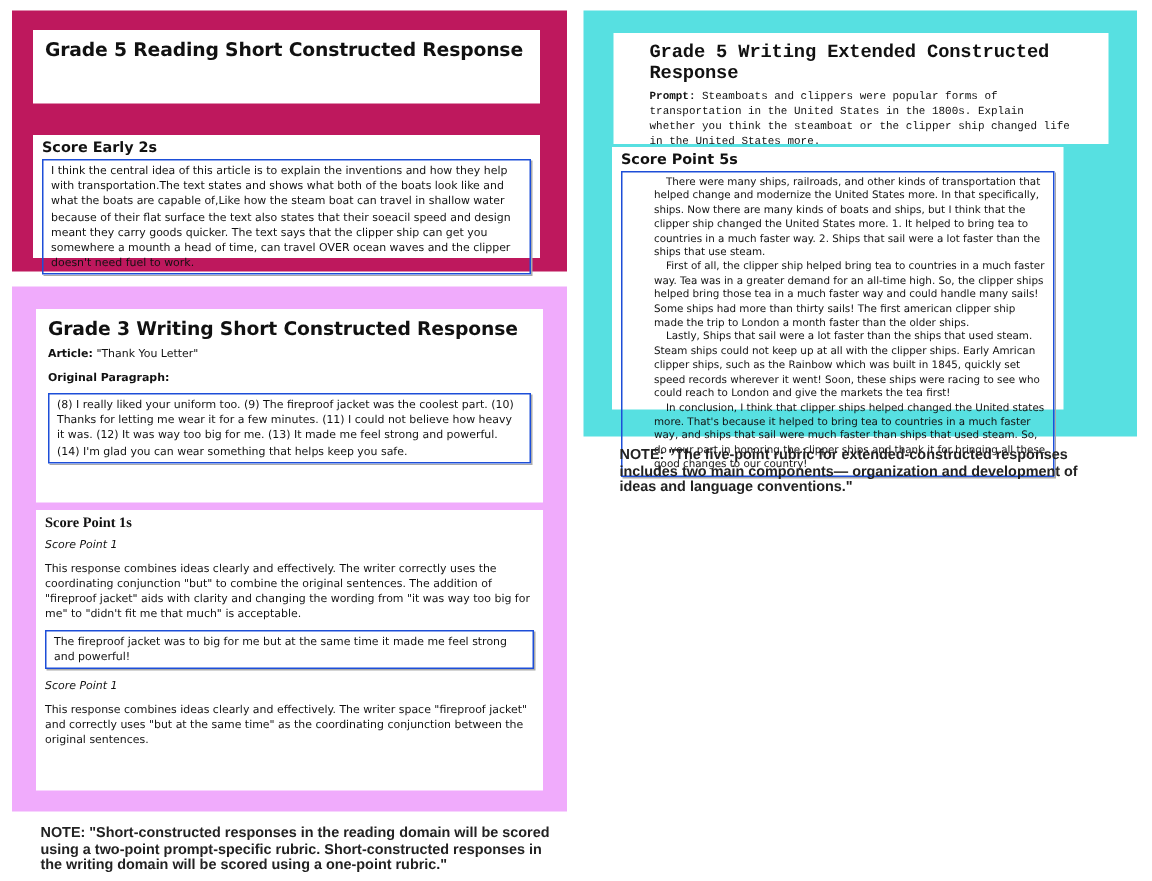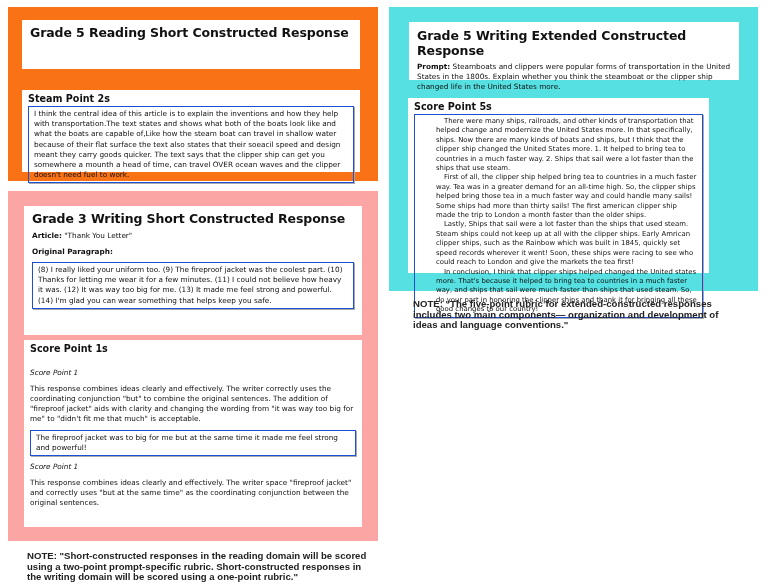--- a/index.html
+++ b/index.html
@@ -12,56 +12,56 @@
   .small b { font-weight: bold; }
   .sp { font-weight: bold; font-size: 9.6px; }
   .resp { border: 1px solid #1d4ed8; box-shadow: 1px 1px 0 #aaa; padding: 2px 5px; font-size: 7.3px; line-height: 10.2px; }
   .resp p { text-indent: 8px; margin-left: 16px; }
   .ital { font-style: italic; }
   .note { position: absolute; font-family: "Liberation Sans", sans-serif; font-weight: bold; font-size: 9.6px; line-height: 10.6px; color: #222; }
 </style>
 </head>
 <body>
 
-<div class="panel" style="left:8px;top:7px;width:370px;height:174px;background:#f97316;">
+<div class="panel" style="left:8px;top:7px;width:370px;height:174px;background:#be185d;">
   <div class="card" style="left:14px;top:13px;width:338px;height:49px;padding:5px 8px;">
     <div class="title" style="margin-bottom:4px;">Grade 5 Reading Short Constructed Response</div>
   </div>
   <div class="card" style="left:14px;top:83px;width:338px;height:82px;padding:3px 6px;">
-    <div class="sp" style="margin-bottom:2px;">Steam Point 2s</div>
+    <div class="sp" style="margin-bottom:2px;">Score Early 2s</div>
     <div class="resp">I think the central idea of this article is to explain the inventions and how they help with transportation.The text states and shows what both of the boats look like and what the boats are capable of,Like how the steam boat can travel in shallow water because of their flat surface the text also states that their soeacil speed and design meant they carry goods quicker. The text says that the clipper ship can get you somewhere a mounth a head of time, can travel OVER ocean waves and the clipper doesn't need fuel to work.</div>
   </div>
 </div>
 
 <div class="panel" style="left:389px;top:7px;width:369px;height:284px;background:#57e0e1;">
-  <div class="card" style="left:20px;top:15px;width:330px;height:58px;padding:6px 8px;">
+  <div class="card" style="left:20px;top:15px;width:330px;height:74px;padding:6px 24px;font-family:Liberation Mono, monospace;">
     <div class="title" style="margin-bottom:4px;">Grade 5 Writing Extended Constructed Response</div>
     <div class="small"><b>Prompt:</b><span> Steamboats and clippers were popular forms of transportation in the United States in the 1800s. Explain whether you think the steamboat or the clipper ship changed life in the United States more.</span></div>
   </div>
   <div class="card" style="left:19px;top:91px;width:301px;height:175px;padding:3px 6px;">
     <div class="sp" style="margin-bottom:2px;">Score Point 5s</div>
     <div class="resp" style="font-size:6.9px;line-height:9.4px;">
       <p>There were many ships, railroads, and other kinds of transportation that helped change and modernize the United States more. In that specifically, ships. Now there are many kinds of boats and ships, but I think that the clipper ship changed the United States more. 1. It helped to bring tea to countries in a much faster way. 2. Ships that sail were a lot faster than the ships that use steam.</p>
       <p>First of all, the clipper ship helped bring tea to countries in a much faster way. Tea was in a greater demand for an all-time high. So, the clipper ships helped bring those tea in a much faster way and could handle many sails! Some ships had more than thirty sails! The first american clipper ship made the trip to London a month faster than the older ships.</p>
       <p>Lastly, Ships that sail were a lot faster than the ships that used steam. Steam ships could not keep up at all with the clipper ships. Early Amrican clipper ships, such as the Rainbow which was built in 1845, quickly set speed records wherever it went! Soon, these ships were racing to see who could reach to London and give the markets the tea first!</p>
       <p>In conclusion, I think that clipper ships helped changed the United states more. That's because it helped to bring tea to countries in a much faster way, and ships that sail were much faster than ships that used steam. So, do your part in honoring the clipper ships and thank it for bringing all these good changes to our country!</p>
     </div>
   </div>
 </div>
 <div class="note" style="left:413px;top:299px;width:330px;">NOTE: "The five-point rubric for extended-constructed responses includes two main components— organization and development of ideas and language conventions."</div>
 
-<div class="panel" style="left:8px;top:191px;width:370px;height:350px;background:#fca5a5;padding-left:24px;">
+<div class="panel" style="left:8px;top:191px;width:370px;height:350px;background:#f0abfc;padding-left:24px;">
   <div class="card" style="left:16px;top:15px;width:338px;height:129px;padding:5px 8px;">
     <div class="title" style="margin-bottom:5px;">Grade 3 Writing Short Constructed Response</div>
     <div class="small" style="margin-bottom:6px;"><b>Article:</b><span> "Thank You Letter"</span></div>
     <div class="small" style="margin-bottom:5px;"><b>Original Paragraph:</b></div>
     <div class="resp" style="margin-bottom:6px;">(8) I really liked your uniform too. (9) The fireproof jacket was the coolest part. (10) Thanks for letting me wear it for a few minutes. (11) I could not believe how heavy it was. (12) It was way too big for me. (13) It made me feel strong and powerful. (14) I'm glad you can wear something that helps keep you safe.</div>
   </div>
   <div class="card" style="left:16px;top:149px;width:338px;height:187px;padding:3px 6px;">
-    <div class="sp" style="margin-bottom:14px;">Score Point 1s</div>
+    <div class="sp" style="margin-bottom:4px;font-family:Liberation Serif, serif;">Score Point 1s</div>
     <div class="small ital" style="margin-bottom:6px;">Score Point 1</div>
     <div class="small" style="margin-bottom:6px;">This response combines ideas clearly and effectively. The writer correctly uses the coordinating conjunction "but" to combine the original sentences. The addition of "fireproof jacket" aids with clarity and changing the wording from "it was way too big for me" to "didn't fit me that much" is acceptable.</div>
     <div class="resp" style="margin-bottom:6px;">The fireproof jacket was to big for me but at the same time it made me feel strong and powerful!</div>
     <div class="small ital" style="margin-bottom:6px;">Score Point 1</div>
     <div class="small">This response combines ideas clearly and effectively. The writer space "fireproof jacket" and correctly uses "but at the same time" as the coordinating conjunction between the original sentences.</div>
   </div>
 </div>
 <div class="note" style="left:27px;top:551px;width:340px;">NOTE: "Short-constructed responses in the reading domain will be scored using a two-point prompt-specific rubric. Short-constructed responses in the writing domain will be scored using a one-point rubric."</div>
 
 </body></html>

